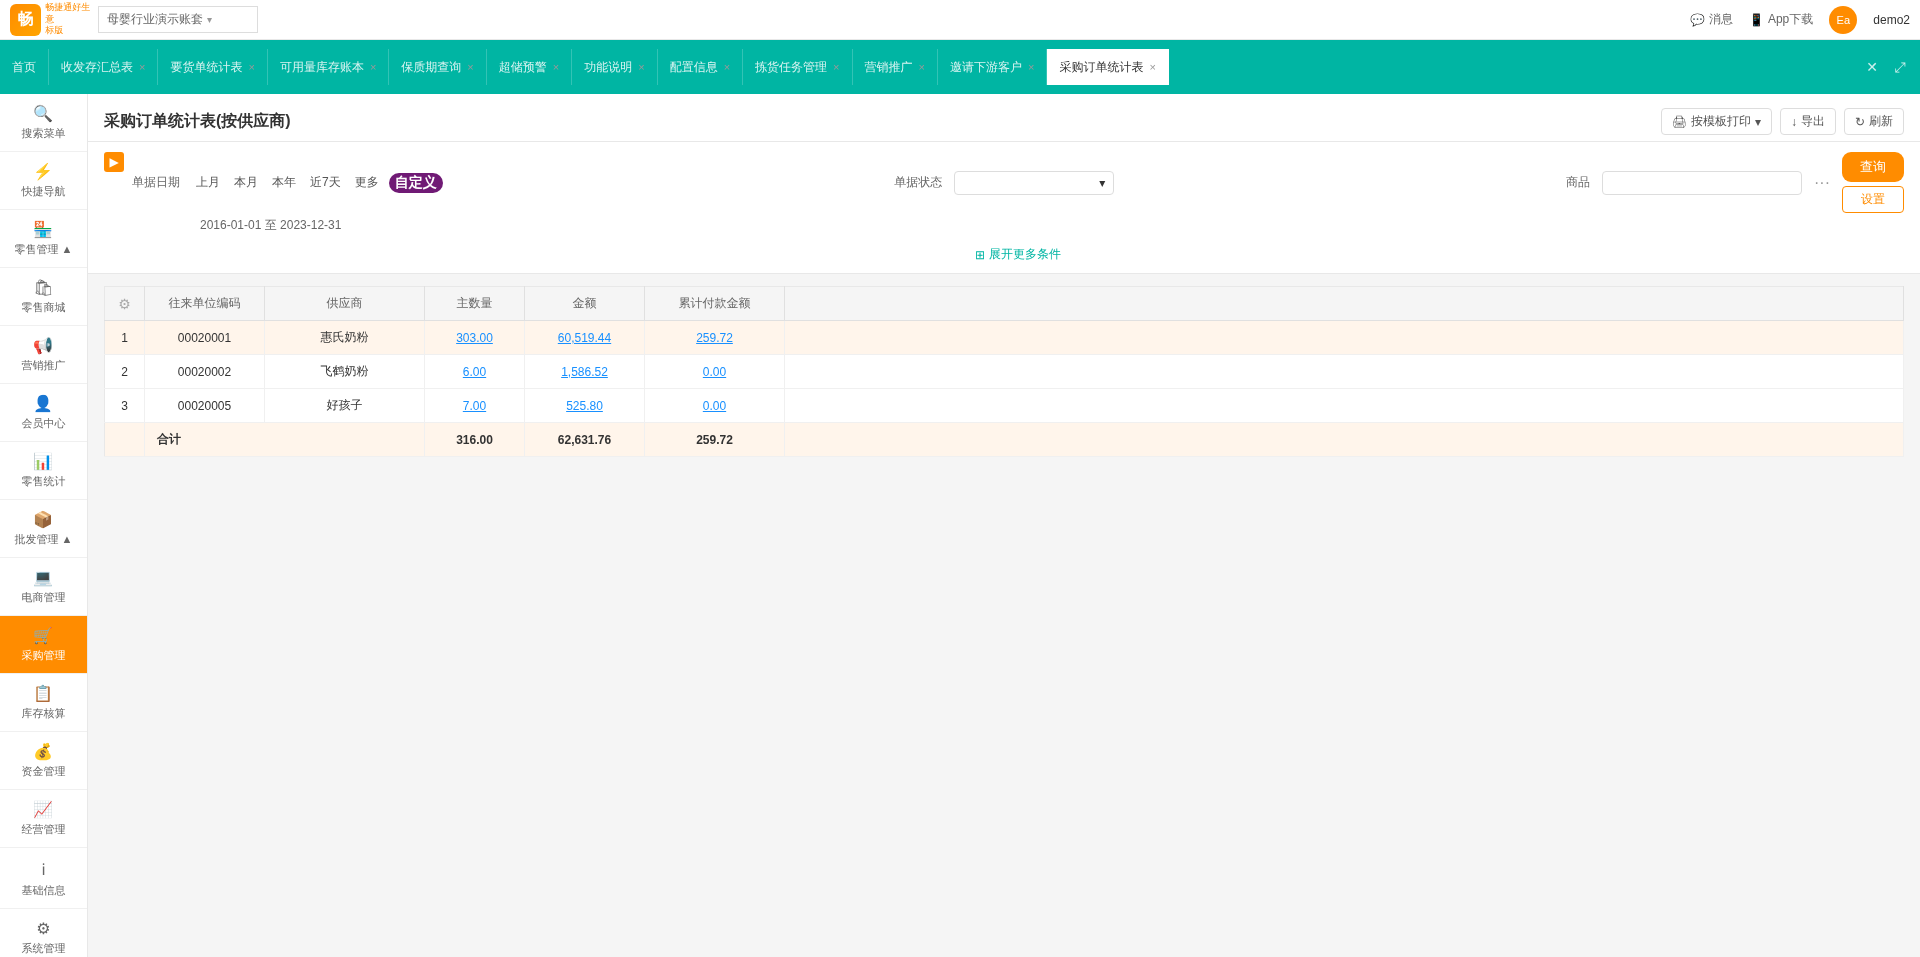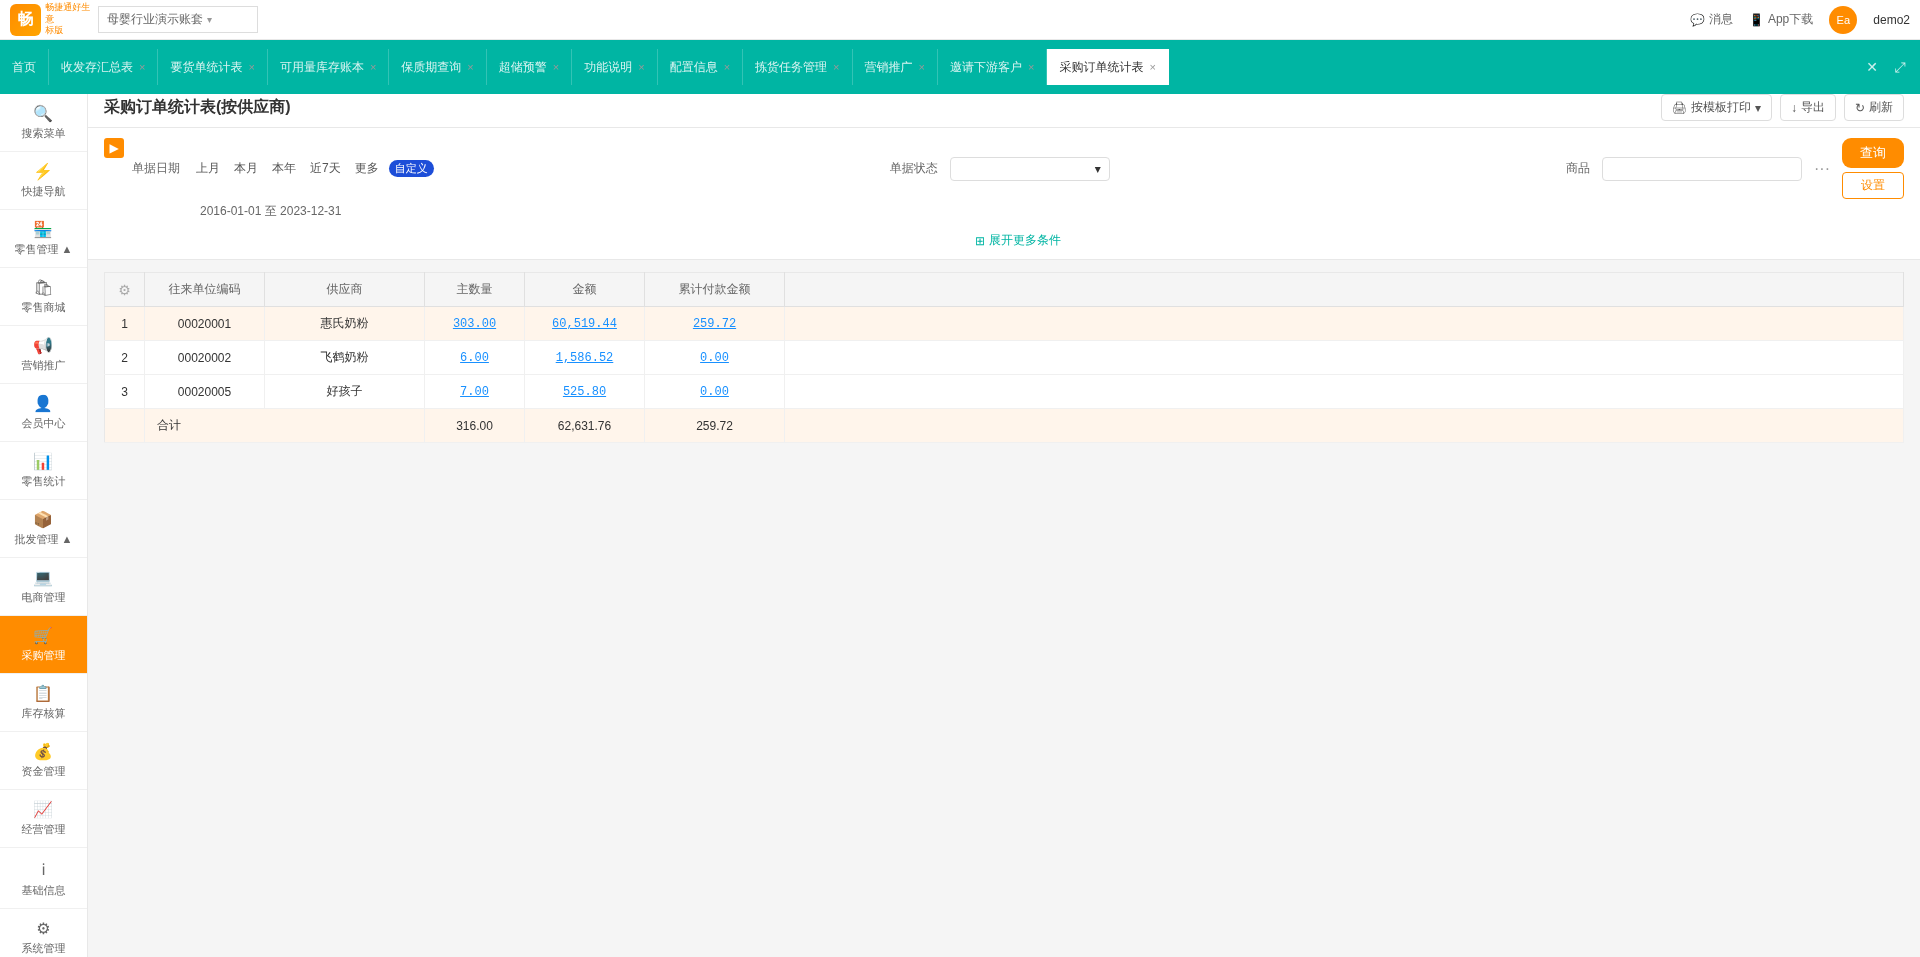--- a/index.html
+++ b/index.html
@@ -36,50 +36,50 @@
     .sidebar { width: 88px; background: #fff; border-right: 1px solid #e8e8e8; display: flex; flex-direction: column; overflow-y: auto; flex-shrink: 0; }
     .sidebar::-webkit-scrollbar { width: 0; }
     .sidebar-item { display: flex; flex-direction: column; align-items: center; padding: 10px 4px; cursor: pointer; font-size: 11px; color: #666; border-bottom: 1px solid #f0f0f0; }
     .sidebar-item.active { background: #ff8c00; color: #fff; }
     .sidebar-item .icon { font-size: 16px; margin-bottom: 3px; }
 
     
     .page-content { flex: 1; display: flex; flex-direction: column; overflow: hidden; background: #f5f5f5; }
 
     
-    .page-header { display: flex; align-items: center; justify-content: space-between; padding: 0 16px 6px; background: #fff; border-bottom: 1px solid #e8e8e8; }
+    .page-header { display: flex; align-items: center; justify-content: space-between; padding: 14px 16px 6px; background: #fff; border-bottom: 1px solid #e8e8e8; }
     .page-title { font-size: 16px; font-weight: bold; color: #333; }
     .page-header-actions { display: flex; align-items: center; gap: 8px; }
     .btn-template { display: flex; align-items: center; gap: 4px; padding: 4px 10px; border: 1px solid #ddd; border-radius: 4px; font-size: 12px; color: #555; cursor: pointer; background: #fff; }
     .btn-export { display: flex; align-items: center; gap: 4px; padding: 4px 10px; border: 1px solid #ddd; border-radius: 4px; font-size: 12px; color: #555; cursor: pointer; background: #fff; }
     .btn-refresh { display: flex; align-items: center; gap: 4px; padding: 4px 10px; border: 1px solid #ddd; border-radius: 4px; font-size: 12px; color: #555; cursor: pointer; background: #fff; }
 
     
     .filter-area { background: #fff; padding: 10px 16px; border-bottom: 1px solid #e8e8e8; }
     .filter-row { display: flex; align-items: center; gap: 12px; flex-wrap: wrap; }
     .filter-label { font-size: 12px; color: #666; white-space: nowrap; }
     .date-shortcuts { display: flex; align-items: center; gap: 6px; }
     .date-shortcut { font-size: 12px; color: #555; cursor: pointer; padding: 1px 4px; }
-    .date-custom-badge { background: #1d4ed8; color: #fff; font-size: 11px; padding: 1px 6px; border-radius: 10px; cursor: pointer; }
+    .date-custom-badge { background: #701a75; color: #fff; font-size: 14px; padding: 1px 6px; border-radius: 10px; cursor: pointer; font-weight: bold; }
     .date-range { font-size: 12px; color: #666; }
     .filter-select { border: 1px solid #ddd; border-radius: 4px; padding: 4px 8px; font-size: 12px; min-width: 120px; outline: none; display: flex; align-items: center; justify-content: space-between; cursor: pointer; }
     .filter-input { border: 1px solid #ddd; border-radius: 4px; padding: 4px 8px; font-size: 12px; min-width: 180px; outline: none; }
     .expand-more { display: flex; align-items: center; gap: 4px; font-size: 12px; color: #00b5a3; cursor: pointer; margin: 6px 0 0 0; }
     .btn-query { background: #ff8c00; color: #fff; border: none; border-radius: 9px; padding: 6px 18px; font-size: 13px; cursor: pointer; }
     .btn-settings { border: 1px solid #ff8c00; color: #ff8c00; background: #fff; border-radius: 4px; padding: 4px 12px; font-size: 12px; cursor: pointer; }
 
     
     .table-area { flex: 1; overflow: auto; padding: 12px 16px; }
     .data-table { width: 100%; border-collapse: collapse; background: #fff; border: 1px solid #e8e8e8; }
     .data-table th { background: #f5f5f5; padding: 8px 12px; text-align: center; font-size: 12px; font-weight: 500; color: #666; border-bottom: 1px solid #e0e0e0; border-right: 1px solid #e0e0e0; white-space: nowrap; }
     .data-table td { padding: 8px 12px; text-align: center; font-size: 12px; color: #333; border-bottom: 1px solid #f0f0f0; border-right: 1px solid #f0f0f0; white-space: nowrap; }
     .data-table tr:first-child td { background: #fff5eb; }
-    .data-table td.num-link { color: #1890ff; text-decoration: underline; cursor: pointer; font-family: Liberation Mono, monospace; }
+    .data-table td.num-link { color: #1890ff; text-decoration: underline; cursor: pointer; }
     .gear-cell { color: #aaa; font-size: 14px; cursor: pointer; }
-    .summary-row td { background: #fff5eb !important; font-weight: 400; }
+    .summary-row td { background: #fff5eb !important; font-weight: 700; }
     .col-seq { width: 40px; }
     .col-code { width: 120px; }
     .col-supplier { width: 160px; }
     .col-qty { width: 100px; }
     .col-amount { width: 120px; margin-left: 11px; }
     .col-paid { width: 140px; }
 
     .orange-arrow { width: 20px; height: 20px; background: #ff8c00; color: #fff; display: flex; align-items: center; justify-content: center; border-radius: 3px; font-size: 12px; cursor: pointer; flex-shrink: 0; }
   </style>
 </head>

